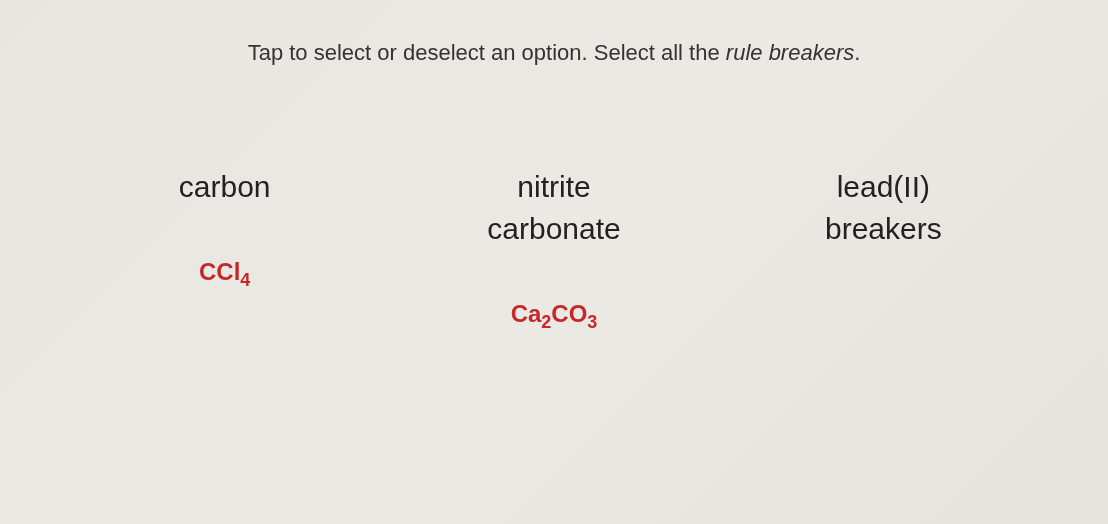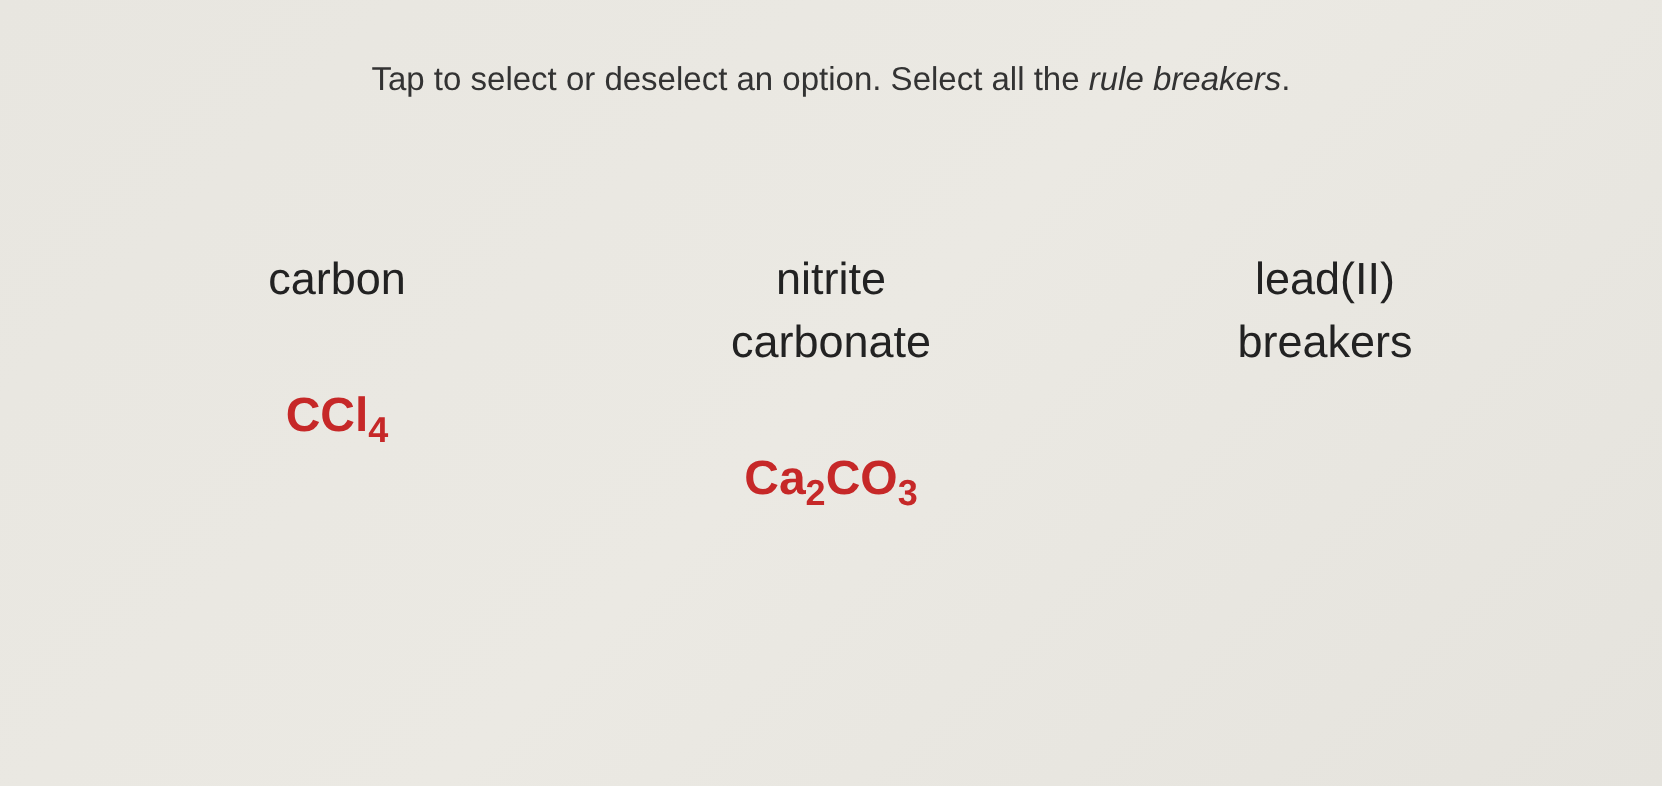--- a/index.html
+++ b/index.html
@@ -41,21 +41,21 @@
       text-align: center;
       cursor: pointer;
     }
     .compound-name {
       font-size: 30px;
       color: #222;
       line-height: 1.4;
       margin-bottom: 50px;
     }
     .compound-formula {
-      font-size: 32px;
+      font-size: 24px;
       font-weight: bold;
       color: #c62828;
     }
     .compound-formula sub {
       font-size: 0.75em;
       vertical-align: sub;
     }
   </style>
 </head>
 <body>

